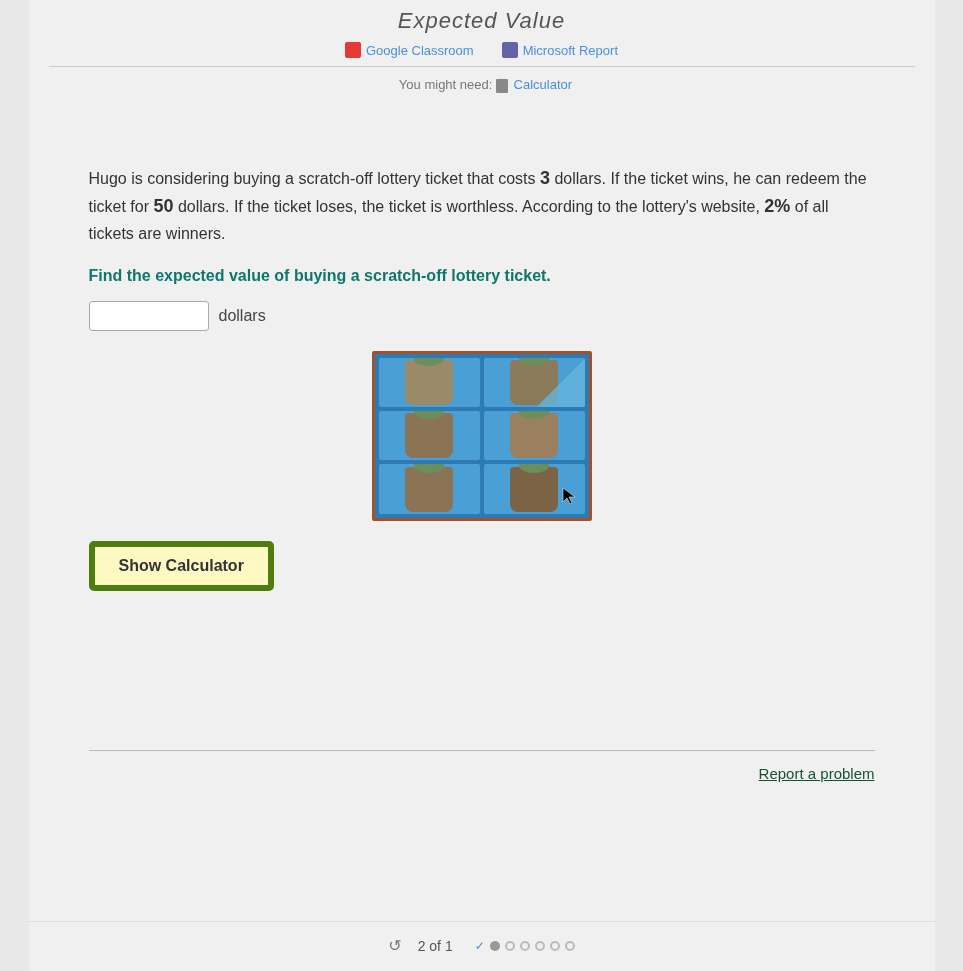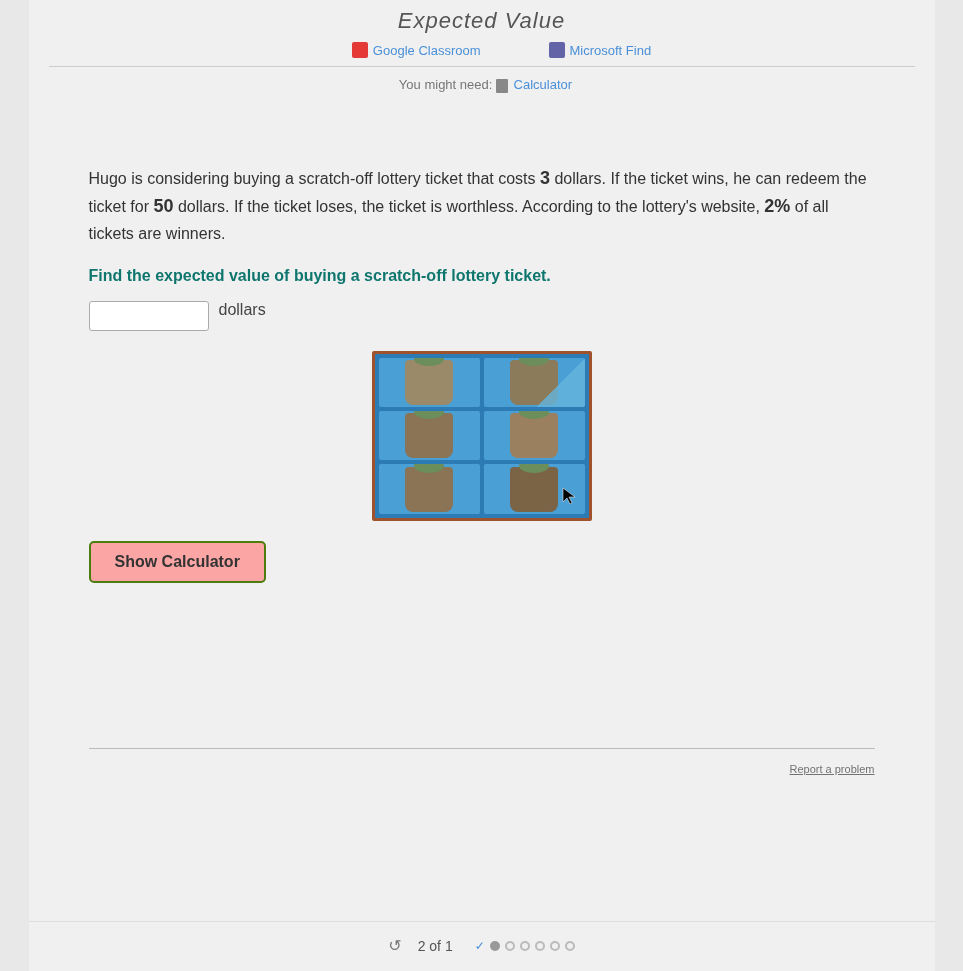--- a/index.html
+++ b/index.html
@@ -35,21 +35,20 @@
       padding: 4px 0 8px 0;
     }
     .share-link {
       display: flex;
       align-items: center;
       gap: 5px;
       font-size: 13px;
       color: #4a90d9;
       text-decoration: none;
       cursor: pointer;
-      margin-left: 40px;
     }
     .share-icon-google {
       width: 16px; height: 16px;
       background: #e53935;
       border-radius: 2px;
       display: inline-block;
     }
     .share-icon-teams {
       width: 16px; height: 16px;
       background: #6264a7;
@@ -97,21 +96,21 @@
       font-size: 18px;
     }
     .question-text {
       font-size: 16px;
       font-weight: bold;
       color: #0f766e;
       margin-bottom: 16px;
     }
     .answer-row {
       display: flex;
-      align-items: flex-start;
+      align-items: center;
       gap: 10px;
       margin-bottom: 20px;
     }
     .answer-input {
       width: 120px;
       height: 30px;
       border: 1px solid #aaa;
       background: white;
       border-radius: 3px;
       font-size: 15px;
@@ -183,42 +182,42 @@
       position: absolute;
       bottom: 8px;
       right: 8px;
       width: 16px;
       height: 20px;
       z-index: 10;
     }
     .show-calc-btn {
       display: inline-block;
       padding: 10px 24px;
-      border: 2px solid #4d7c0f;
+      border: 6px solid #4d7c0f;
       border-radius: 5px;
-      background: #fca5a5;
+      background: #fef9c3;
       font-size: 16px;
       font-weight: bold;
       color: #333;
       cursor: pointer;
       margin-bottom: 12px;
     }
     .bottom-divider {
       border: none;
       border-top: 1px solid #bbb;
       margin: 8px 60px;
     }
     .report-row {
       display: flex;
       justify-content: flex-end;
       padding: 6px 60px 10px 60px;
     }
     .report-link {
-      font-size: 11px;
-      color: #737373;
+      font-size: 15px;
+      color: #14532d;
       text-decoration: underline;
       cursor: pointer;
     }
     .footer {
       display: flex;
       justify-content: center;
       align-items: center;
       gap: 16px;
       padding: 14px 0 16px 0;
       border-top: 1px solid #ddd;
@@ -261,21 +260,21 @@
     <div class="header-title">Expected Value</div>
   </div>
 
   <div class="share-bar">
     <a class="share-link">
       <span class="share-icon-google"></span>
       <span>Google Classroom</span>
     </a>
     <a class="share-link">
       <span class="share-icon-teams"></span>
-      <span>Microsoft Find</span>
+      <span>Microsoft Report</span>
     </a>
   </div>
 
   <hr class="divider">
 
   <div class="you-might-need">
     <span>You might need:</span>
     <span class="calculator-icon"></span>
     <a class="calculator-link">Calculator</a>
   </div>

